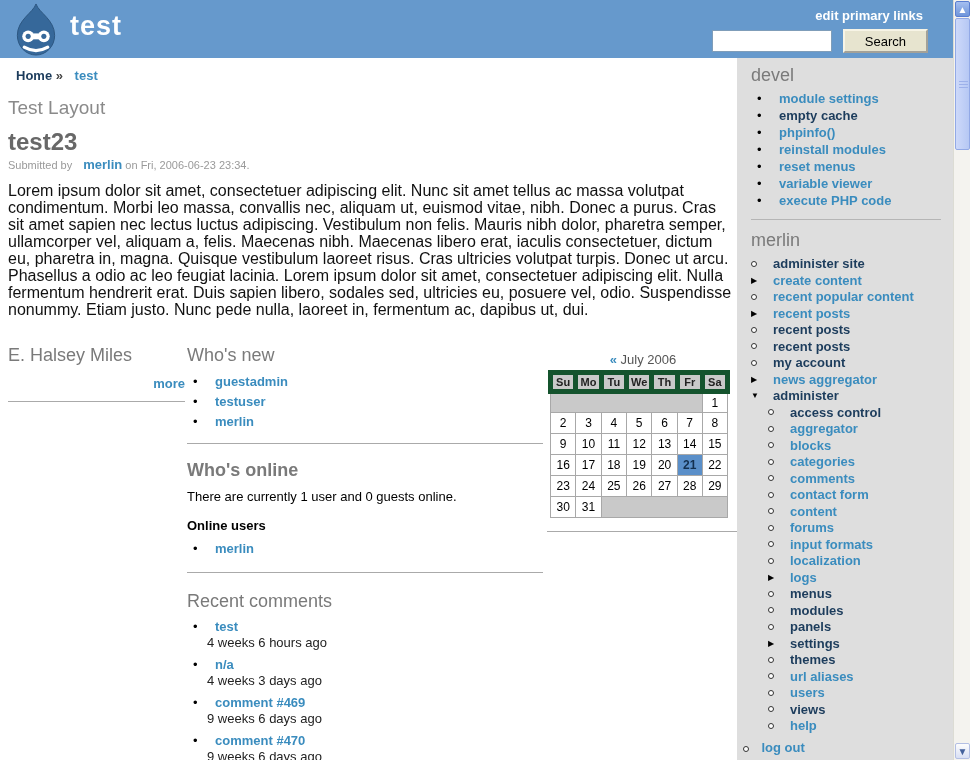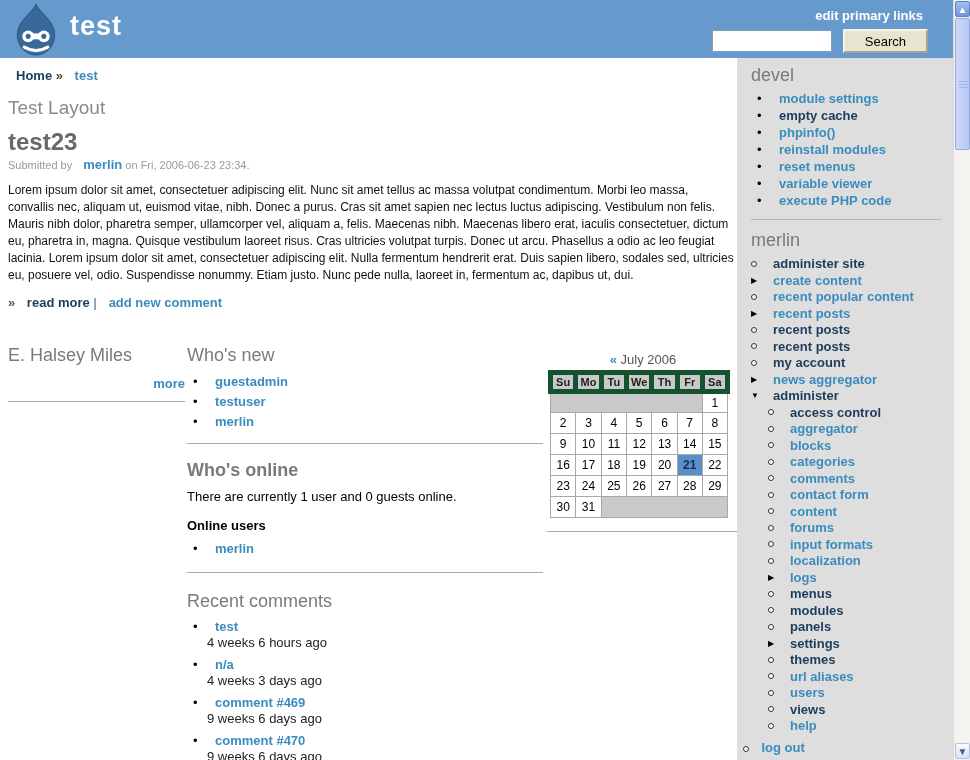--- a/index.html
+++ b/index.html
@@ -42,21 +42,21 @@
   .circle-b { width:6px; height:6px; border:1px solid #333; border-radius:50%; background:#fff; display:inline-block; }
   .tri-b { font-size:8px; color:#000; }
   #logout-row { margin:6px 0 0 -8px; }
 
   
   #main { position:absolute; left:0; top:58px; width:737px; }
   #breadcrumb { margin:10px 0 0 8px; font-size:13px; font-weight:bold; color:#444; }
   #page-title { margin:14px 0 0 8px; font-size:19px; color:#8a8a8a; font-weight:normal; }
   #node-title { margin:9px 0 0 8px; font-size:24px; color:#686868; font-weight:bold; }
   #submitted { margin:1px 0 0 8px; font-size:11px; color:#9a9a9a; }
-  #node-body { margin:10px 0 0 8px; width:726px; font-size:12px; line-height:17px; color:#111; }
+  #node-body { margin:10px 0 0 8px; width:726px; font-size:16px; line-height:17px; color:#111; }
   #node-links { margin:11px 0 0 8px; font-size:13px; font-weight:bold; color:#555; }
 
   
   #cols { position:absolute; left:0; top:287px; width:737px; display:flex; }
   #col-profile { width:185px; padding:0 0 0 8px; }
   #col-middle  { width:356px; margin-left:2px; }
   #col-right   { width:190px; margin-left:4px; }
   .main-hr { border:none; border-top:1px solid #aaa; margin:10px 0; }
   #more-link { display:block; text-align:right; margin-top:10px; }
   .u-list { list-style:none; margin:8px 0 0 6px; }
@@ -104,26 +104,20 @@
       <span class="lnk">test</span>
     </div>
     <h1 id="page-title">Test Layout</h1>
     <h2 id="node-title">test23</h2>
     <div id="submitted">
       <span>Submitted by</span>
       <span class="lnk">merlin</span>
       <span>on Fri, 2006-06-23 23:34.</span>
     </div>
     <p id="node-body">Lorem ipsum dolor sit amet, consectetuer adipiscing elit. Nunc sit amet tellus ac massa volutpat condimentum. Morbi leo massa, convallis nec, aliquam ut, euismod vitae, nibh. Donec a purus. Cras sit amet sapien nec lectus luctus adipiscing. Vestibulum non felis. Mauris nibh dolor, pharetra semper, ullamcorper vel, aliquam a, felis. Maecenas nibh. Maecenas libero erat, iaculis consectetuer, dictum eu, pharetra in, magna. Quisque vestibulum laoreet risus. Cras ultricies volutpat turpis. Donec ut arcu. Phasellus a odio ac leo feugiat lacinia. Lorem ipsum dolor sit amet, consectetuer adipiscing elit. Nulla fermentum hendrerit erat. Duis sapien libero, sodales sed, ultricies eu, posuere vel, odio. Suspendisse nonummy. Etiam justo. Nunc pede nulla, laoreet in, fermentum ac, dapibus ut, dui.</p>
-    <div id="node-links">
-      <span>»</span>
-      <span class="lnk v">read more</span>
-      <span style="color:#7a9cc0;">|</span>
-      <span class="lnk">add new comment</span>
-    </div>
   </div>
 
   <div id="cols" style="top:345px;">
     <div id="col-profile">
       <h2 class="blk-title">E. Halsey Miles</h2>
       <span id="more-link" class="lnk">more</span>
       <hr class="main-hr">
     </div>
 
     <div id="col-middle">

